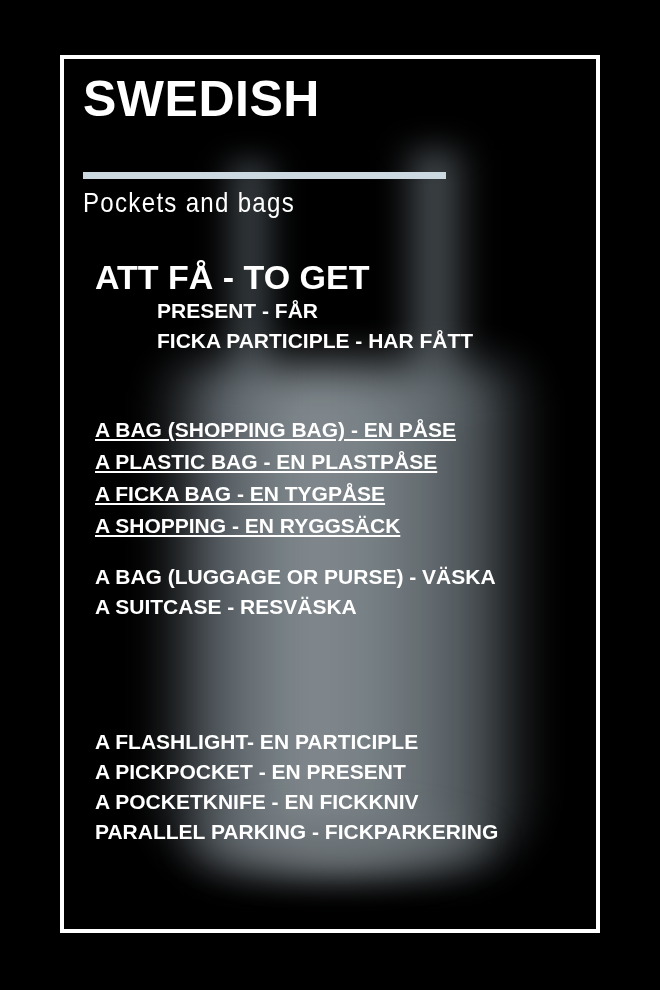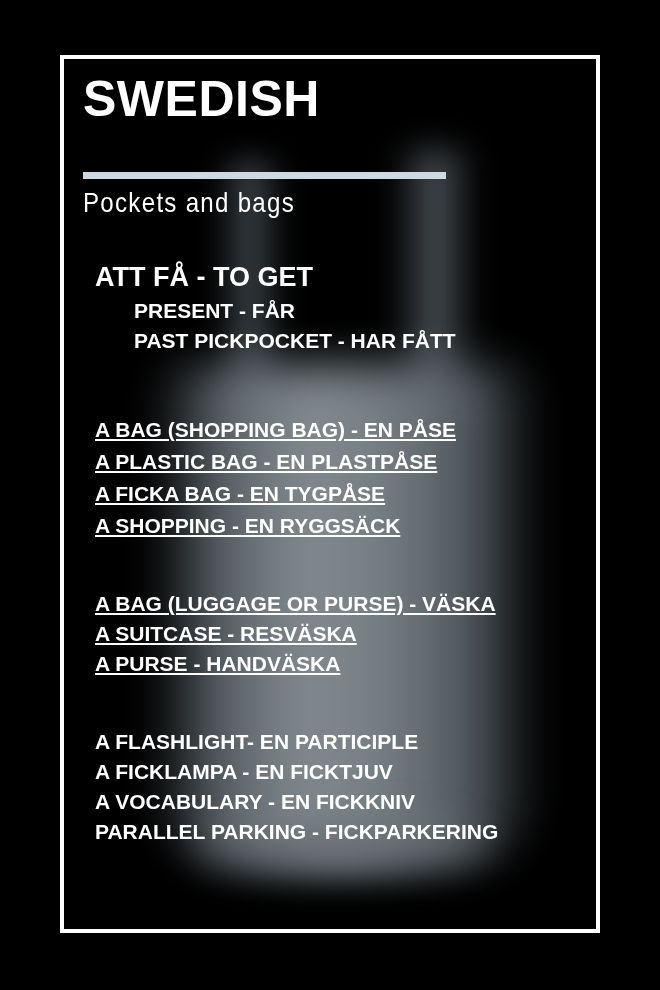--- a/index.html
+++ b/index.html
@@ -44,31 +44,31 @@
       letter-spacing: 0.5px; line-height: 52px; margin: 0;
     }
     .title-bar {
       position: absolute; left: 83px; top: 172px; width: 363px; height: 7px; background: #cdd9e0;
     }
     .subtitle {
       position: absolute; left: 83px; top: 186px; font-size: 28px; letter-spacing: 1.5px;
       line-height: 34px; transform: scaleX(0.86); transform-origin: left top;
     }
     .verb-head {
-      position: absolute; left: 95px; top: 260px; font-size: 27px; font-weight: bold; line-height: 34px;
+      position: absolute; left: 95px; top: 260px; font-size: 34px; font-weight: bold; line-height: 34px;
     }
     .verb-forms { position: absolute; left: 134px; top: 296px; }
     .line {
       font-size: 21px; font-weight: bold; line-height: 30px; white-space: nowrap;
     }
     .group { position: absolute; left: 95px; }
     .g1 { top: 414px; text-decoration: underline; } .g1 .line { line-height: 32px; }
-    .g2 { top: 589px; text-decoration: underline; }
+    .g2 { top: 562px; }
     .g3 { top: 727px; }
-    .verb-forms .line { line-height: 30px; }
+    .verb-forms .line { line-height: 30px; margin-left: 23px; }
   </style>
 </head>
 <body>
 
 <div class="bg-bag">
   <div class="bag-handle-l"></div>
   <div class="bag-handle-r"></div>
   <div class="bag-body"></div>
   <div class="bag-bottom"></div>
 </div>
@@ -76,35 +76,34 @@
 <div class="frame"></div>
 
 <div class="content">
   <div class="title-1">SWEDISH</div>
   <div class="title-bar"></div>
   <div class="subtitle">Pockets and bags</div>
 
   <div class="verb-head">ATT FÅ - TO GET</div>
   <div class="verb-forms">
     <div class="line">PRESENT - FÅR</div>
-    <div class="line">PAST PICKPOCKET - HAR FÅTT</div>
+    <div class="line">FICKA PARTICIPLE - HAR FÅTT</div>
   </div>
 
   <div class="group g1">
     <div class="line">A BAG (SHOPPING BAG) - EN PÅSE</div>
     <div class="line">A PLASTIC BAG - EN PLASTPÅSE</div>
     <div class="line">A FICKA BAG - EN TYGPÅSE</div>
     <div class="line">A SHOPPING - EN RYGGSÄCK</div>
   </div>
 
   <div class="group g2">
     <div class="line">A BAG (LUGGAGE OR PURSE) - VÄSKA</div>
     <div class="line">A SUITCASE - RESVÄSKA</div>
-    <div class="line">A PURSE - HANDVÄSKA</div>
   </div>
 
   <div class="group g3">
     <div class="line">A FLASHLIGHT- EN PARTICIPLE</div>
-    <div class="line">A FICKLAMPA - EN FICKTJUV</div>
-    <div class="line">A VOCABULARY - EN FICKKNIV</div>
+    <div class="line">A PICKPOCKET - EN PRESENT</div>
+    <div class="line">A POCKETKNIFE - EN FICKKNIV</div>
     <div class="line">PARALLEL PARKING - FICKPARKERING</div>
   </div>
 </div>
 
 </body></html>

